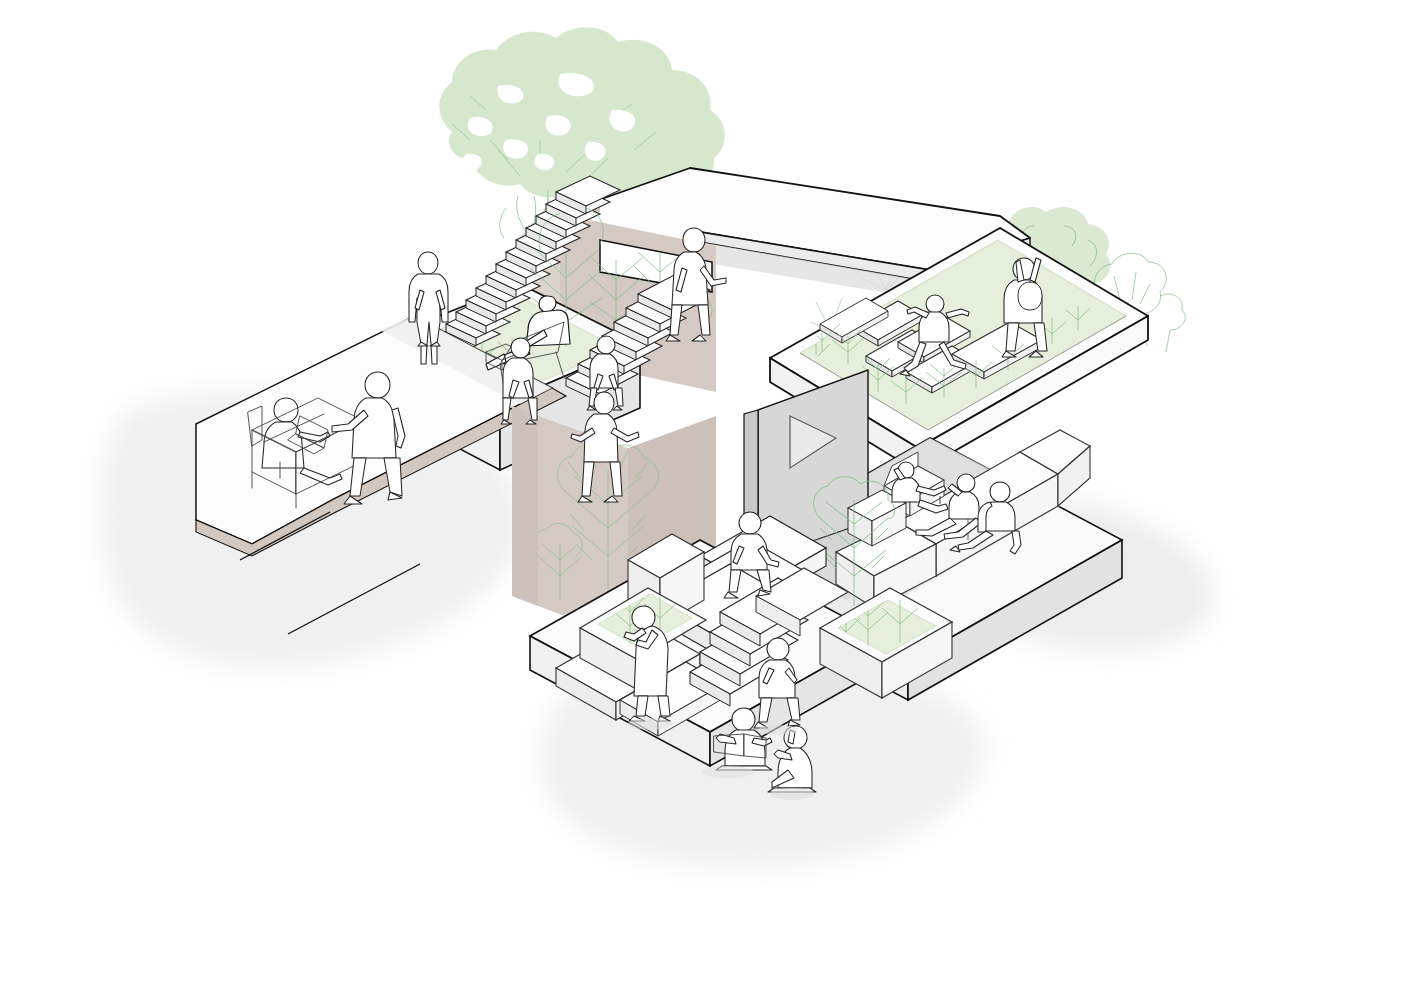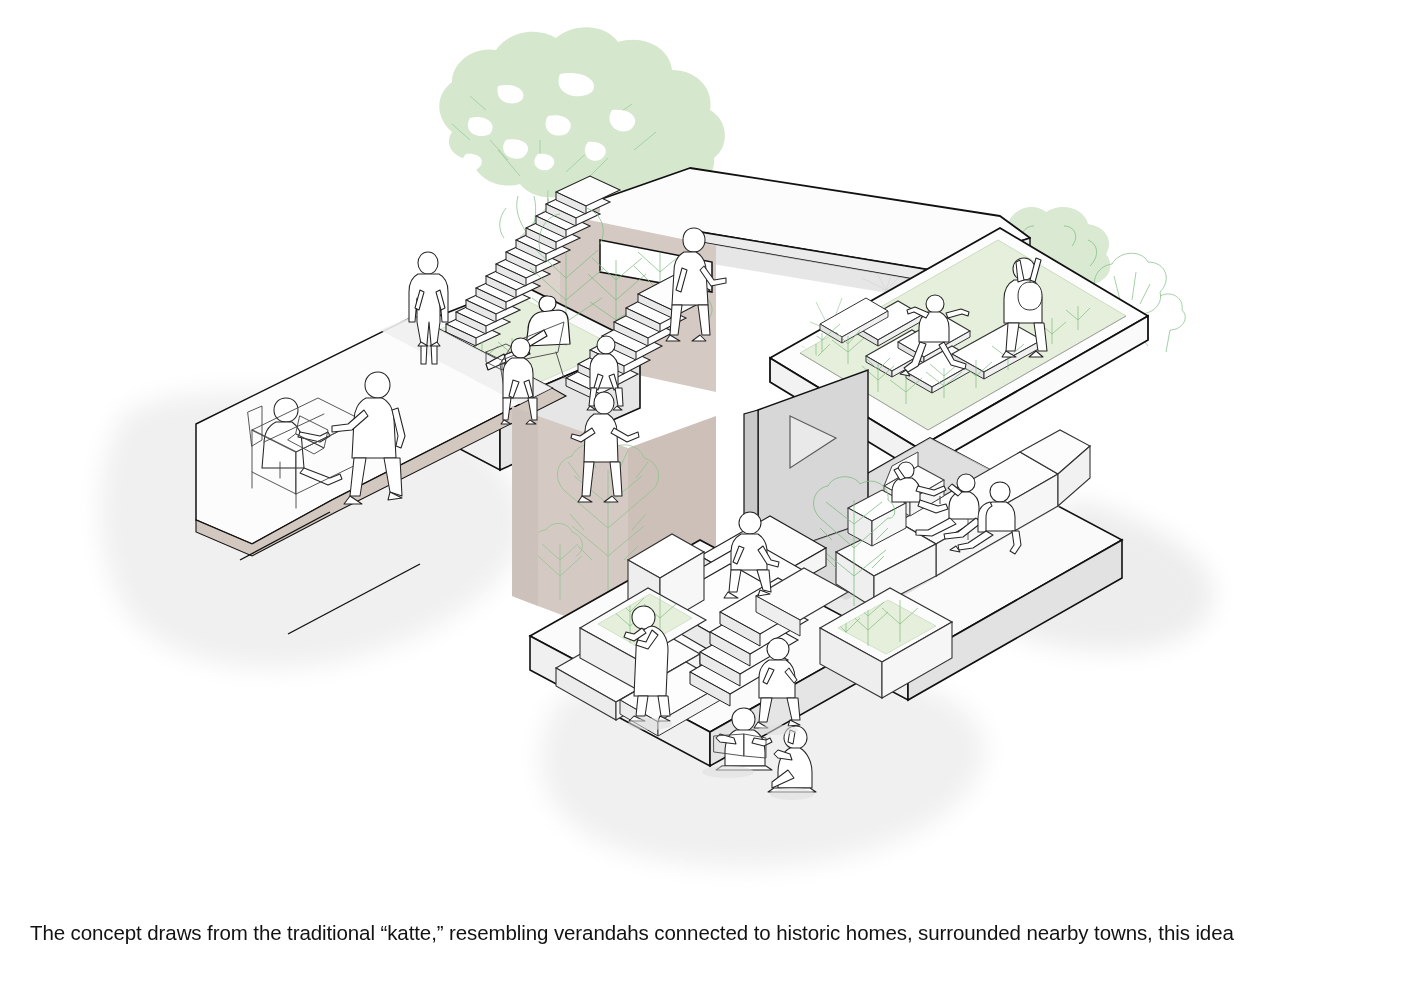--- a/index.html
+++ b/index.html
@@ -706,16 +706,15 @@
       <ellipse cx="778" cy="730" rx="20" ry="5"></ellipse>
     </g>
 
     <polyline points="240,560 330,512" fill="none" stroke="#111111" stroke-width="1.4"></polyline>
     <polyline points="288,634 420,564" fill="none" stroke="#111111" stroke-width="1.4"></polyline>
 
   </svg>
   </div>
 
   <div class="caption-block">
-    <div class="caption-line">The concept draws from the traditional “katte,” resembling verandahs connected to historic homes, surrounded nearby towns, this idea</div>
   </div>
 
 </div>
 
 </body></html>

